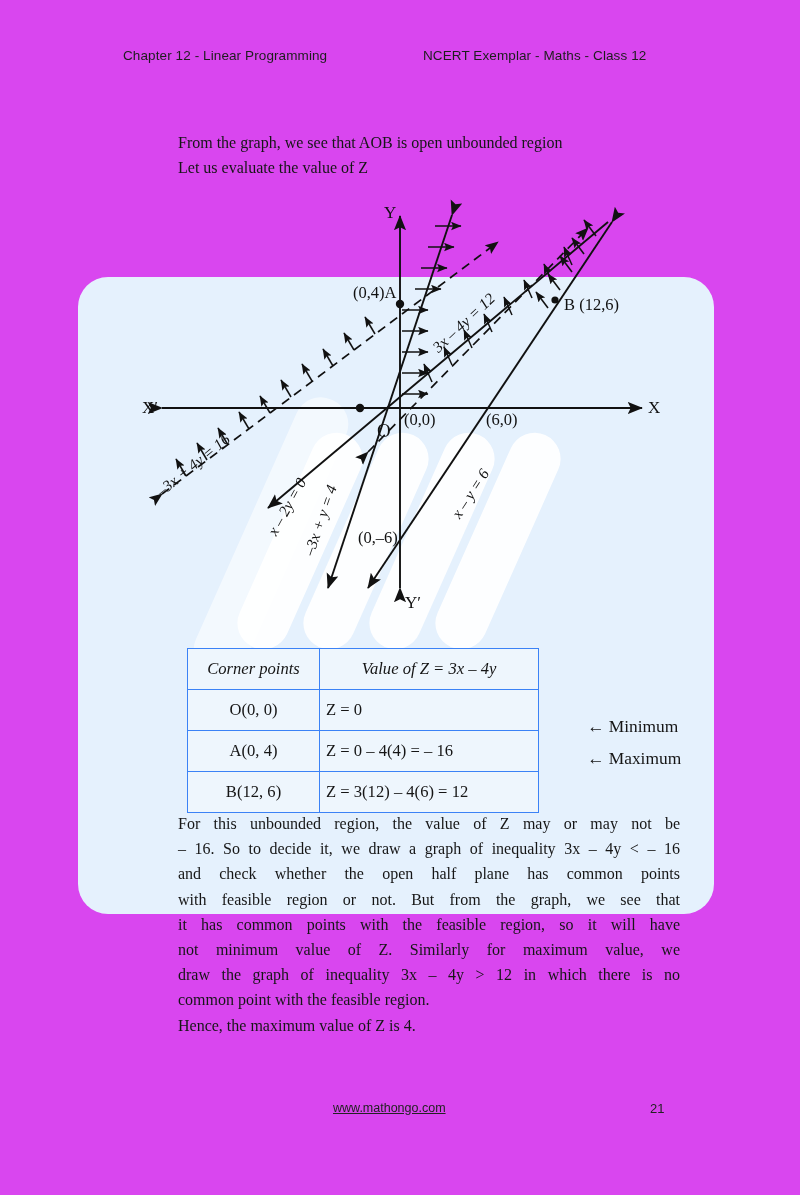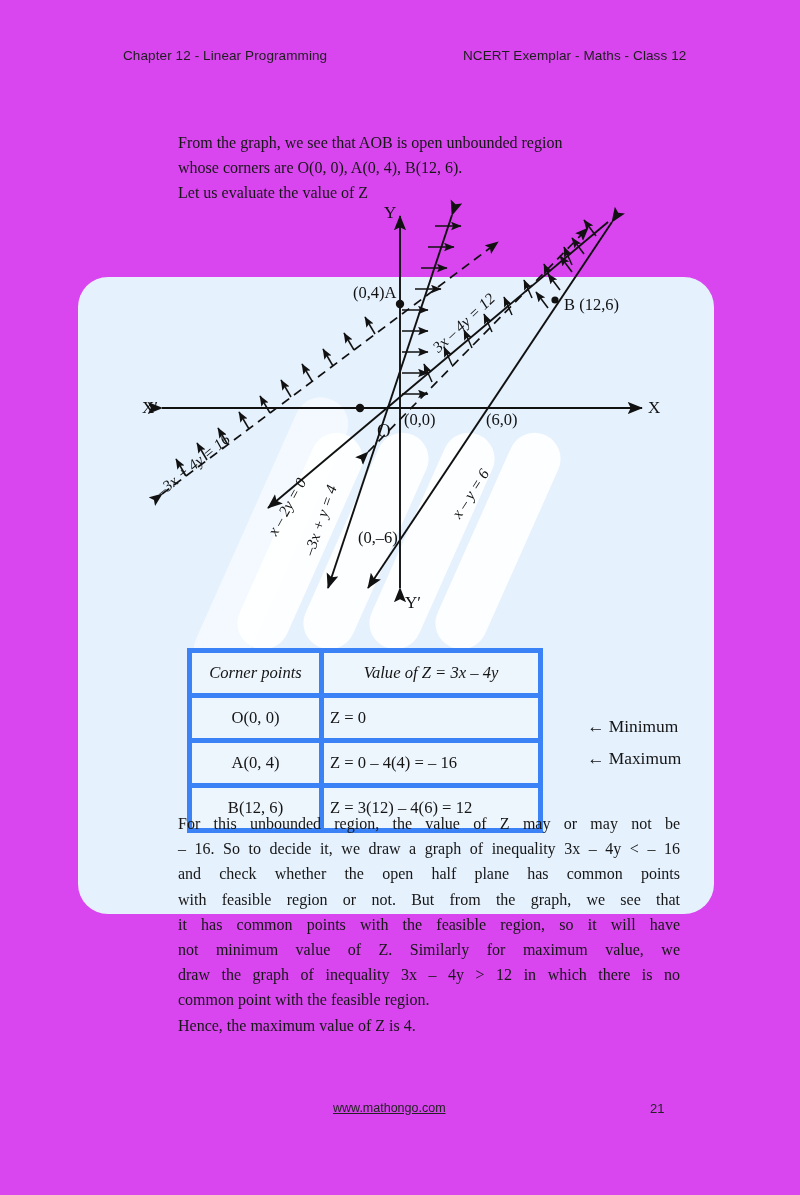--- a/index.html
+++ b/index.html
@@ -50,21 +50,21 @@
   .hdr {
     position: absolute;
     top: 48px;
     font-family: "Liberation Sans", sans-serif;
     font-size: 13.5px;
     color: #1d1d1d;
     letter-spacing: .1px;
     white-space: nowrap;
   }
   .hdr-left  { left: 123px; }
-  .hdr-right { left: 423px; margin-left: 40px; }
+  .hdr-right { left: 423px; }
 
   
   .para {
     position: absolute;
     left: 178px;
     width: 502px;
     font-family: "Liberation Serif", serif;
     font-size: 16px;
     line-height: 25.2px;
     color: #161616;
@@ -81,21 +81,21 @@
   
   .tbl {
     position: absolute;
     left: 187px;
     top: 648px;
     border-collapse: collapse;
     font-family: "Liberation Serif", serif;
     background: #eef6fd;
   }
   .tbl td, .tbl th {
-    border: 5px solid #3b82f6;
+    border: 1px solid #3b82f6;
     font-size: 16.6px;
     font-weight: normal;
     padding: 10px 6px;
     height: 25px;
     box-sizing: border-box;
     color: #151515;
   }
   .tbl th { font-style: italic; text-align: center; }
   .c1 { width: 132px; text-align: center; }
   .c2 { width: 219px; text-align: left; padding-left: 9px; }
@@ -149,21 +149,20 @@
     <div class="wm wm2"></div>
     <div class="wm wm3"></div>
     <div class="wm wm4"></div>
   </div>
 
   <div class="hdr hdr-left">Chapter 12 - Linear Programming</div>
   <div class="hdr hdr-right">NCERT Exemplar - Maths - Class 12</div>
 
   <div class="para p-top">
     <span class="ln">From the graph, we see that AOB is open unbounded region</span>
-    <span class="ln">whose corners are O(0, 0), A(0, 4), B(12, 6).</span>
     <span class="ln">Let us evaluate the value of Z</span>
   </div>
 
   <svg class="graph" viewBox="0 0 800 1195" xmlns="http://www.w3.org/2000/svg">
     <defs>
       <marker id="ah" markerWidth="9" markerHeight="9" refX="7.5" refY="3.2" orient="auto" markerUnits="strokeWidth">
         <path d="M0,0 L8,3.2 L0,6.4 L1.6,3.2 z" fill="#111"></path>
       </marker>
       <marker id="ahs" markerWidth="8" markerHeight="8" refX="6.6" refY="2.8" orient="auto" markerUnits="strokeWidth">
         <path d="M0,0 L7,2.8 L0,5.6 L1.3,2.8 z" fill="#111"></path>

